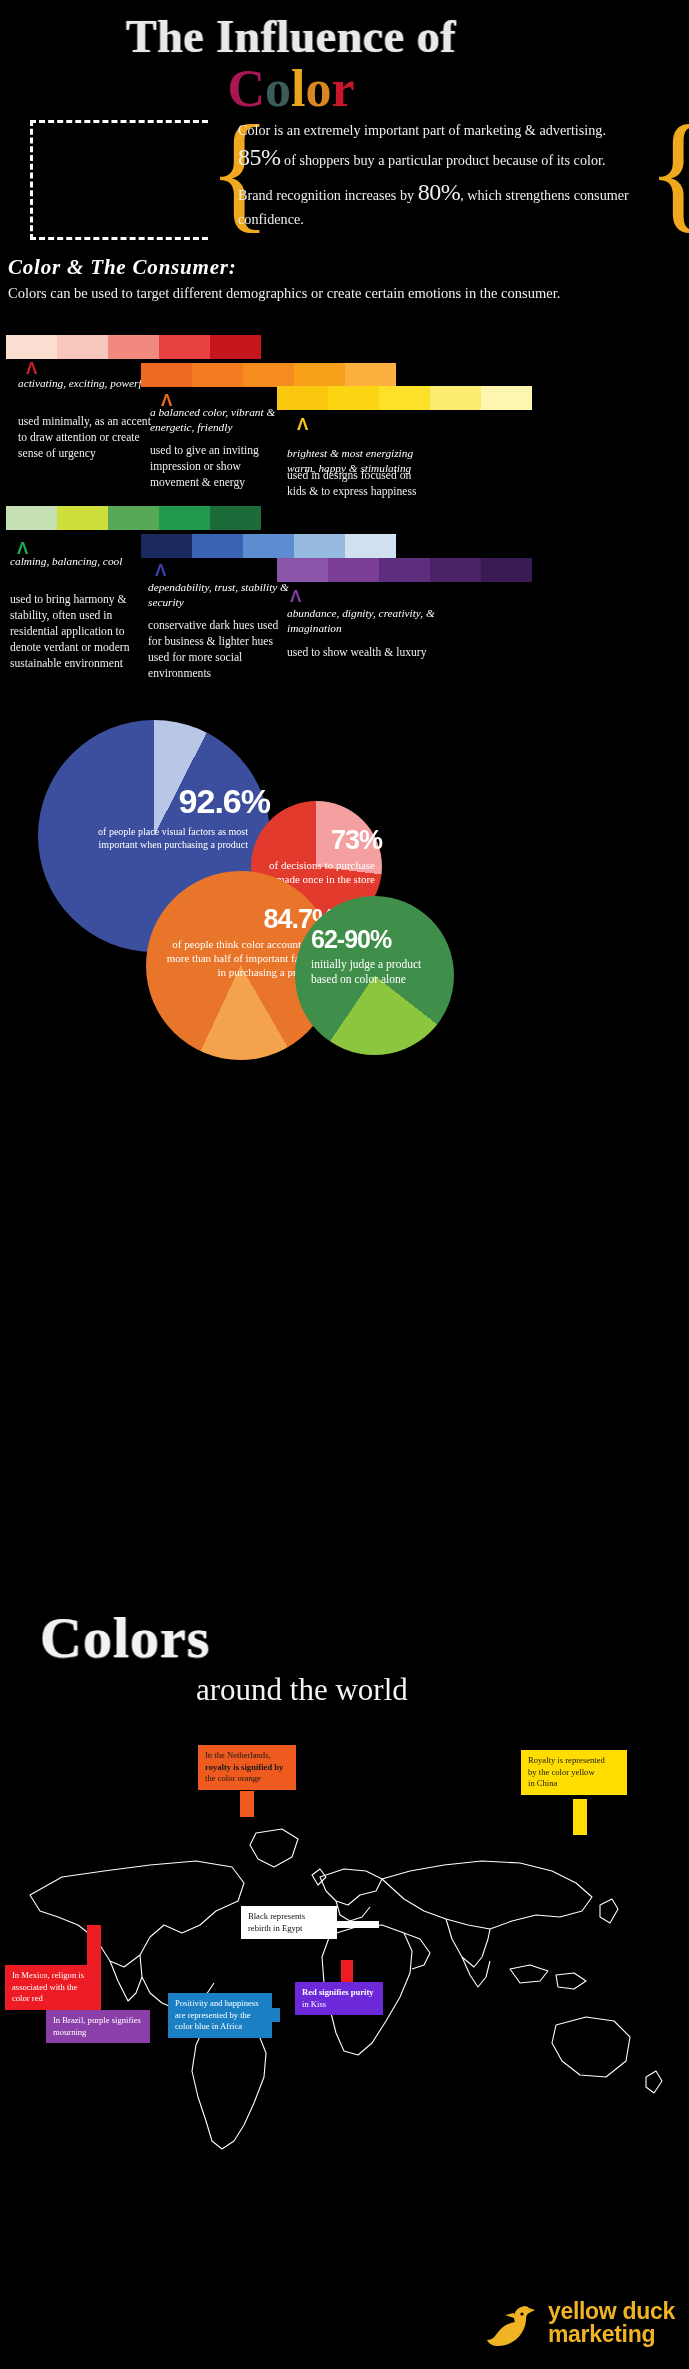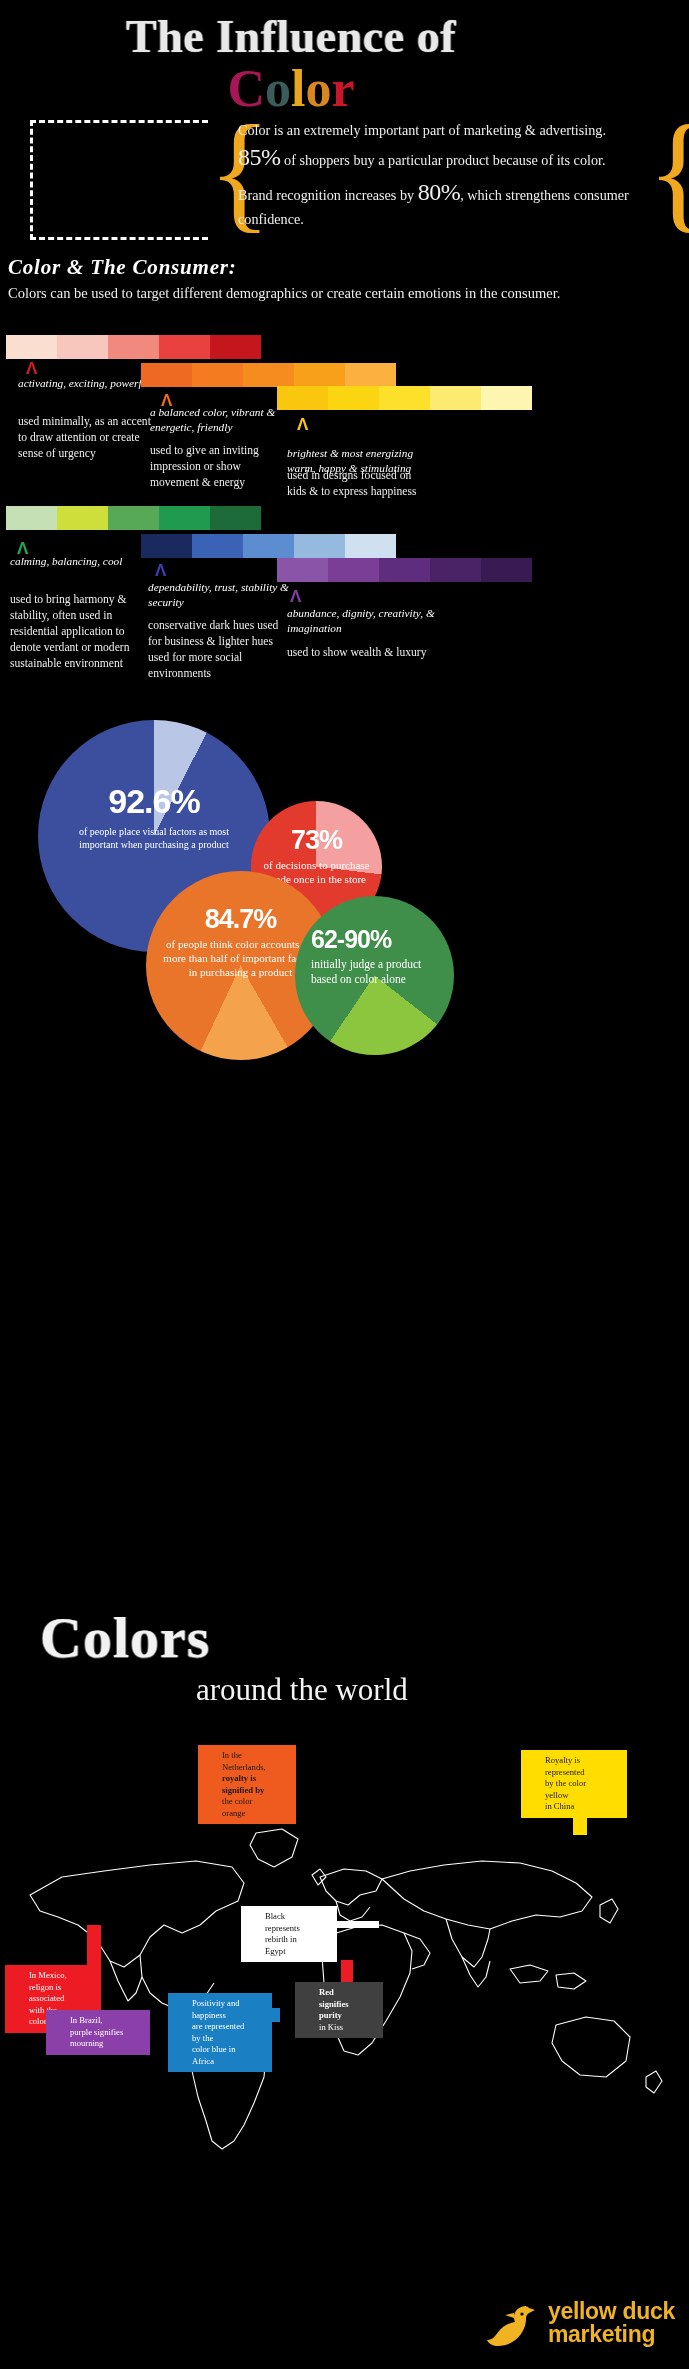--- a/index.html
+++ b/index.html
@@ -84,41 +84,41 @@
     line-height: 1.32; color: #fff; width: 150px;
   }
   .desc-body {
     position: absolute; font-size: 11.6px; line-height: 1.38;
     color: #eee; width: 142px;
   }
 
   
   .pie-area { position: absolute; left: 0; top: 710px; width: 689px; height: 400px; }
   .pie { position: absolute; border-radius: 50%; }
-  .pie-txt { position: absolute; text-align: center; color: #fff; }
+  .pie-txt { position: absolute; text-align: right; color: #fff; }
   .pie-num { font-family: "Liberation Sans", sans-serif; font-weight: bold; letter-spacing: -1px; }
   .pie-cap { font-family: "Liberation Serif", serif; }
 
   
   .colors-head {
     position: absolute; left: 40px; top: 1604px;
     font-family: "Liberation Serif", serif; font-weight: bold;
     font-size: 58px; color: #f2f2f2; letter-spacing: 1px;
     text-shadow: 1px 0 0 #666, -1px 0 0 #666, 0 1px 0 #666;
   }
   .colors-sub {
     position: absolute; left: 196px; top: 1672px;
     font-size: 31px; color: #f4f4f4; font-family: "Liberation Serif", serif;
   }
 
   
   .map-area { position: absolute; left: 0; top: 1725px; width: 689px; height: 520px; }
   .map-svg { position: absolute; left: 0; top: 0; }
   .callout {
-    position: absolute; padding: 5px 24px; font-size: 8.6px;
+    position: absolute; padding: 5px 7px; font-size: 8.6px;
     line-height: 1.34; font-family: "Liberation Serif", serif;
   }
   .callout b { font-weight: bold; }
   .stem { position: absolute; }
 
   
   .footer { position: absolute; left: 0; top: 2290px; width: 689px; height: 79px; }
   .sources {
     position: absolute; left: 8px; top: 8px;
     font-size: 8.2px; line-height: 1.5; color: #e6e6e6;
@@ -309,21 +309,21 @@
   </div>
 
   <div class="stem" style="left:87px; top:200px; width:14px; height:42px; background:#ed1c24;"></div>
   <div class="callout" style="left:5px; top:240px; width:96px; background:#ed1c24; color:#ffffff;">
     <div>In Mexico, religon is</div>
     <div>associated with the</div>
     <div>color red</div>
   </div>
 
   <div class="stem" style="left:341px; top:235px; width:12px; height:30px; background:#ed1c24;"></div>
-  <div class="callout" style="left:295px; top:257px; width:88px; background:#404040; color:#ffffff;">
+  <div class="callout" style="left:295px; top:257px; width:88px; background:#6d28d9; color:#ffffff;">
     <div><b>Red signifies purity</b></div>
     <div>in Kiss</div>
   </div>
 
   <div class="stem" style="left:262px; top:283px; width:18px; height:14px; background:#1b7fc4;"></div>
   <div class="callout" style="left:168px; top:268px; width:104px; background:#1b7fc4; color:#ffffff;">
     <div>Positivity and happiness</div>
     <div>are represented by the</div>
     <div>color blue in Africa</div>
   </div>

